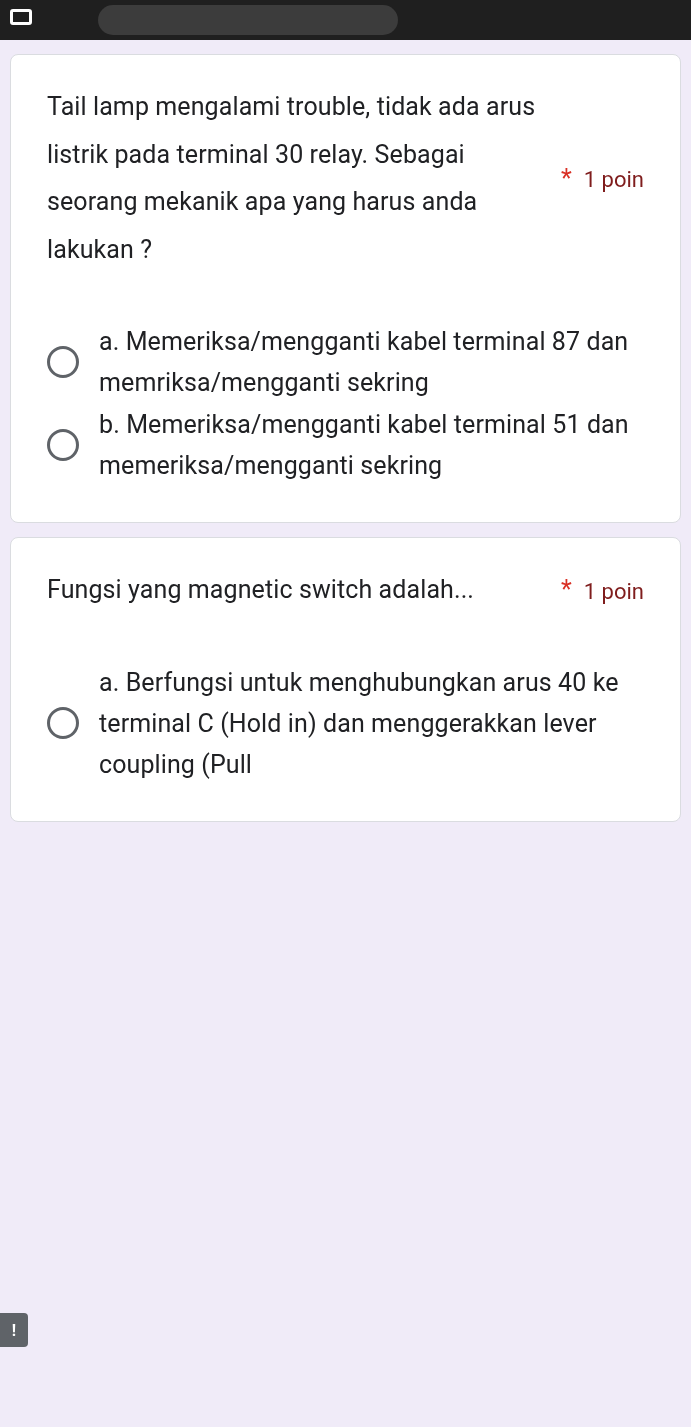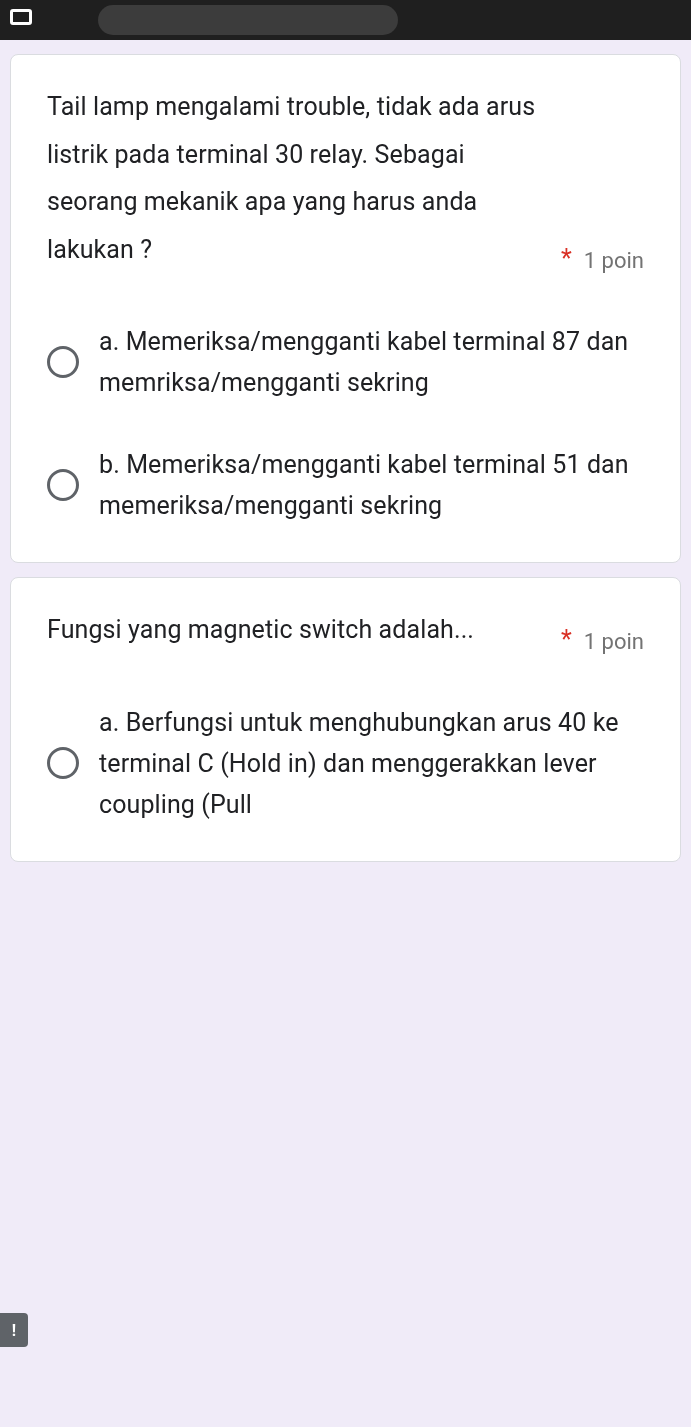--- a/index.html
+++ b/index.html
@@ -32,48 +32,47 @@
   }
   .card {
     background: #fff;
     border: 1px solid #dadce0;
     border-radius: 8px;
     margin-top: 14px;
     padding: 28px 36px 36px 36px;
   }
   .q-header {
     display: flex;
-    align-items: flex-end;
+    align-items: center;
     gap: 10px;
   }
   .q-title {
     font-size: 25px;
     color: #202124;
     line-height: 1.9;
     letter-spacing: 0.1px;
     flex: 1;
   }
   .req {
     color: #d93025;
     font-size: 25px;
     margin-left: 6px;
     white-space: nowrap;
   }
   .points {
-    color: #737373;
+    color: #7f1d1d;
     font-size: 22px;
     white-space: nowrap;
     margin-left: 2px;
     padding-top: 3px;
   }
   .options {
     margin-top: 48px;
     display: flex;
     flex-direction: column;
-    gap: 40px;
   }
   .option {
     display: flex;
     align-items: center;
     gap: 20px;
   }
   .radio {
     width: 32px;
     height: 32px;
     min-width: 32px;

